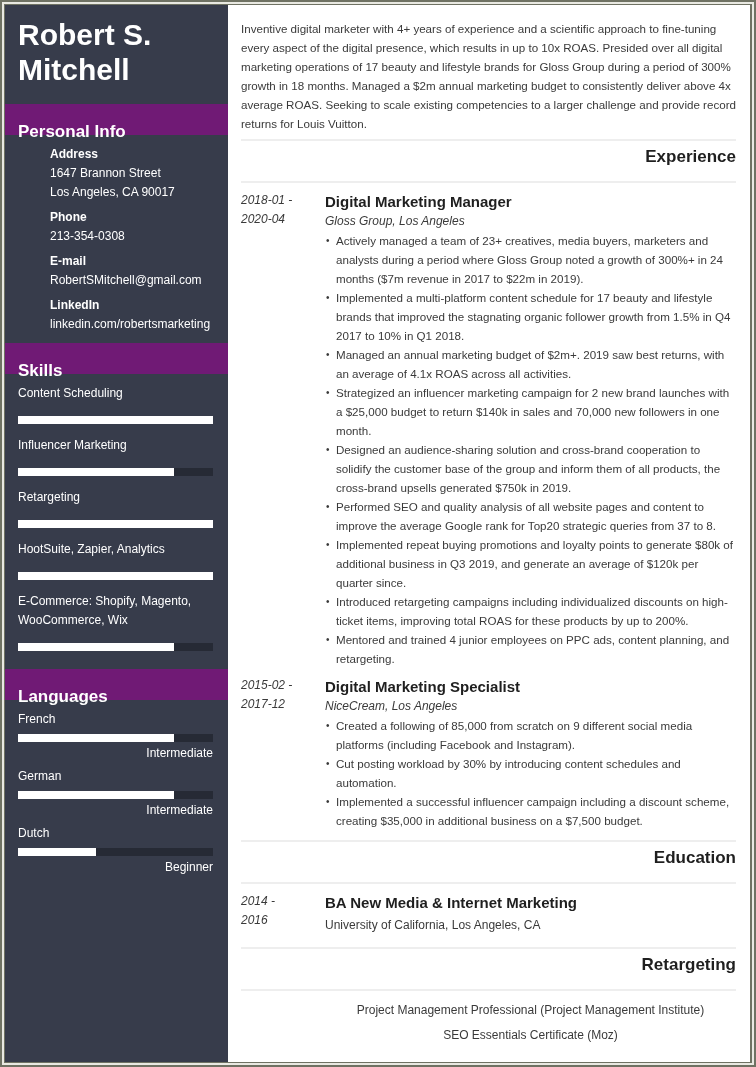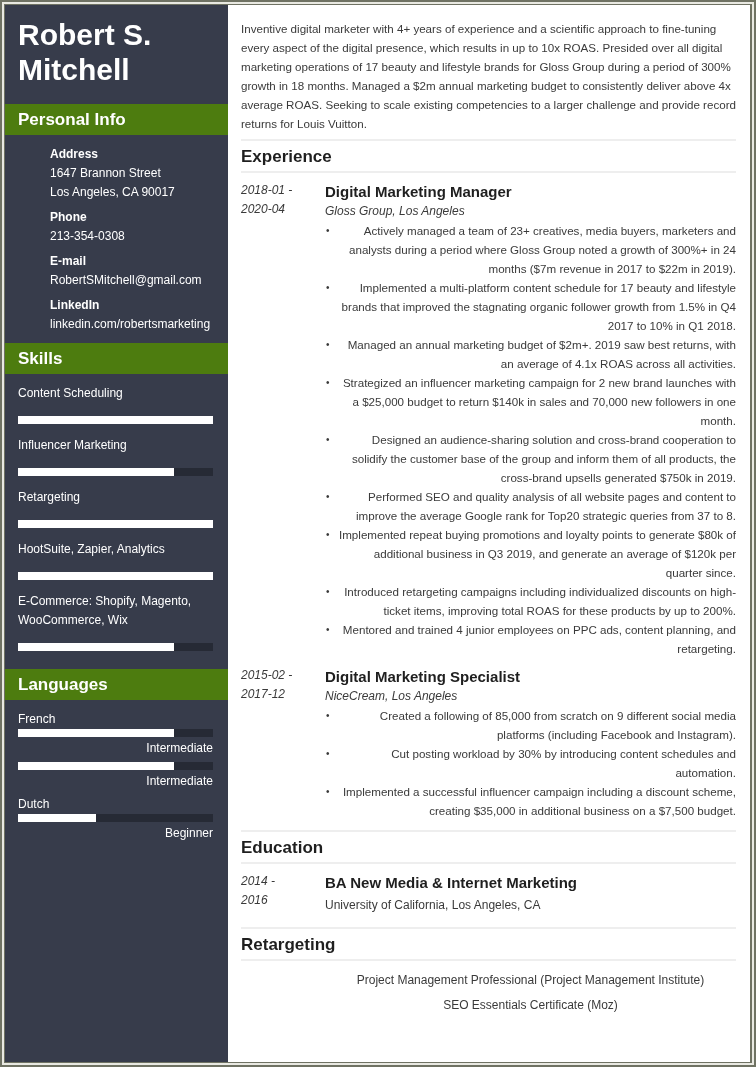--- a/index.html
+++ b/index.html
@@ -31,52 +31,52 @@
       background: #373c4b;
       color: #ffffff;
       flex-shrink: 0;
     }
     .name {
       padding: 12px 13px 0 13px;
       font-size: 30px; font-weight: bold; line-height: 35px;
       height: 99px;
     }
     .side-heading {
-      background: #4d7c0f;
+      background: #701a75;
       font-size: 17px; font-weight: bold;
-      padding: 0 13px; height: 31px; line-height: 31px;
+      padding: 12px 13px; height: 31px; line-height: 31px;
     }
     .personal { padding: 10px 13px 9px 13px; }
     .pi-label { font-size: 12px; font-weight: bold; line-height: 19px; }
     .pi-value { font-size: 12px; line-height: 19px; }
     .pi-block { margin-bottom: 6px; margin-left: 32px; }
     .pi-block:last-child { margin-bottom: 0; }
     .skills { padding: 10px 13px 6px 13px; }
     .skill { margin-bottom: 12px; }
     .skill-label { font-size: 12px; line-height: 19px; padding-bottom: 13px; }
     .bar {
       width: 195px; height: 8px; background: #262a35; position: relative;
     }
     .bar-fill { position: absolute; left: 0; top: 0; height: 8px; background: #ffffff; }
     .languages { padding: 10px 13px 0 13px; }
     .lang { margin-bottom: 4px; }
-    .lang-label { font-size: 12px; line-height: 19px; }
+    .lang-label { font-size: 12px; line-height: 19px; padding-bottom: 5px; }
     .lang-level { font-size: 12px; line-height: 19px; text-align: right; width: 195px; padding-top: 2px; }
 
     
     .main { flex: 1; padding: 14px 14px 0 13px; color: #2b2b2b; }
     .summary { font-size: 11.6px; line-height: 19px; color: #3a3a3a; padding-bottom: 6px; }
     .divider { height: 2px; background: #eeeeee; }
-    .section-title { font-size: 17px; font-weight: bold; color: #1f1f1f; line-height: 25px; padding: 3px 0 2px 0; }
+    .section-title { font-size: 17px; font-weight: bold; color: #1f1f1f; line-height: 25px; padding: 3px 0 12px 0; text-align: right; }
     .entry { display: flex; padding-top: 8px; }
     .dates { width: 84px; font-size: 12px; line-height: 19px; color: #3a3a3a; flex-shrink: 0; font-style: italic; }
     .entry-body { flex: 1; }
     .job-title { font-size: 15px; font-weight: bold; color: #1f1f1f; line-height: 20px; padding-top: 1px; }
     .company { font-size: 12px; font-style: italic; line-height: 19px; color: #3a3a3a; }
-    ul.bullets { list-style: none; padding-left: 0; text-align: right; }
+    ul.bullets { list-style: none; padding-left: 0; }
     ul.bullets li {
       font-size: 11.6px; line-height: 19px; color: #3a3a3a;
       padding-left: 11px; position: relative;
     }
     ul.bullets li::before {
       content: "•"; position: absolute; left: 1px; top: 0; font-size: 10px;
     }
     .edu-school { font-size: 12px; line-height: 19px; color: #3a3a3a; padding-top: 3px; }
     .certs { padding: 10px 0 0 84px; }
     .cert { font-size: 12px; line-height: 19px; color: #3a3a3a; margin-bottom: 6px; text-align: center; }
@@ -154,20 +154,21 @@
     <div class="side-heading">Languages</div>
     <div class="languages">
       <div class="lang">
         <div class="lang-label">French</div>
         <div class="bar">
             <div class="bar-fill" style="width: 80%;"></div>
           </div>
         <div class="lang-level">Intermediate</div>
       </div>
       <div class="lang">
+        <div class="lang-label">German</div>
         <div class="bar">
             <div class="bar-fill" style="width: 80%;"></div>
           </div>
         <div class="lang-level">Intermediate</div>
       </div>
       <div class="lang">
         <div class="lang-label">Dutch</div>
         <div class="bar">
             <div class="bar-fill" style="width: 40%;"></div>
           </div>

